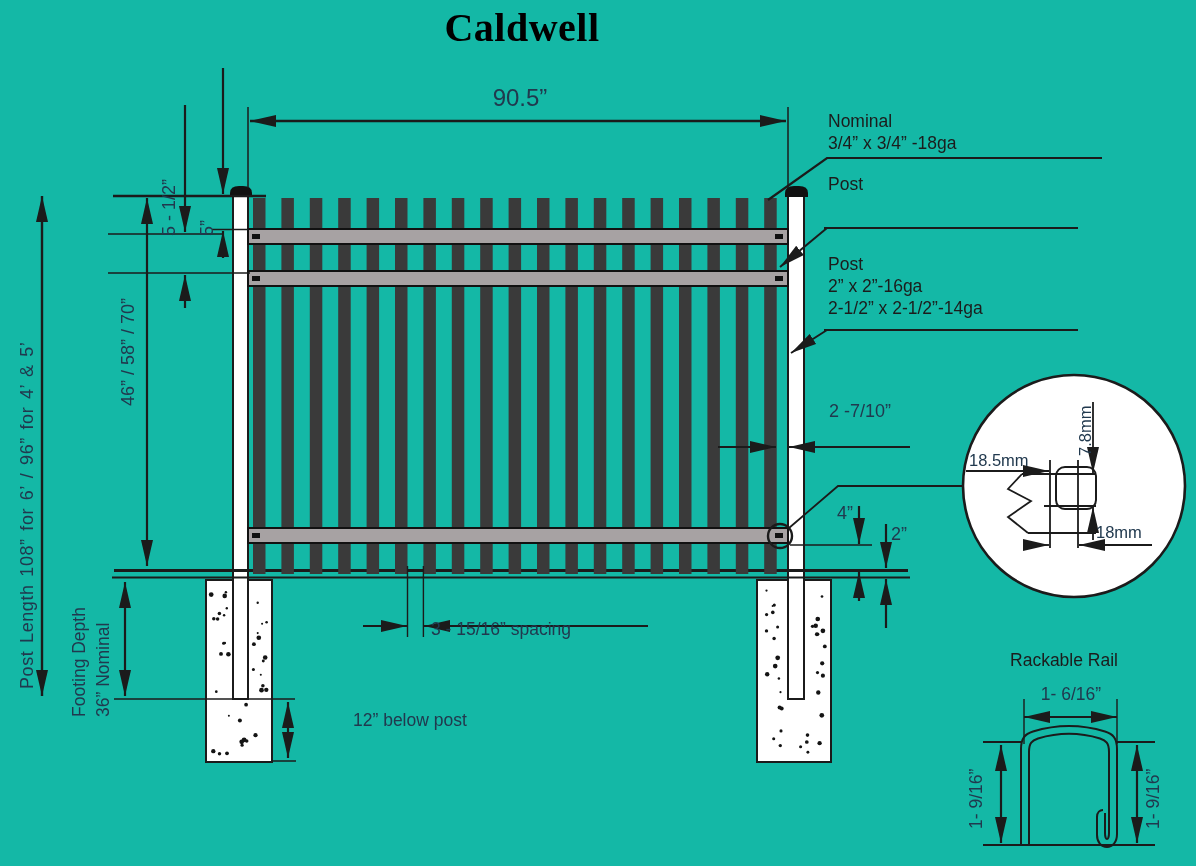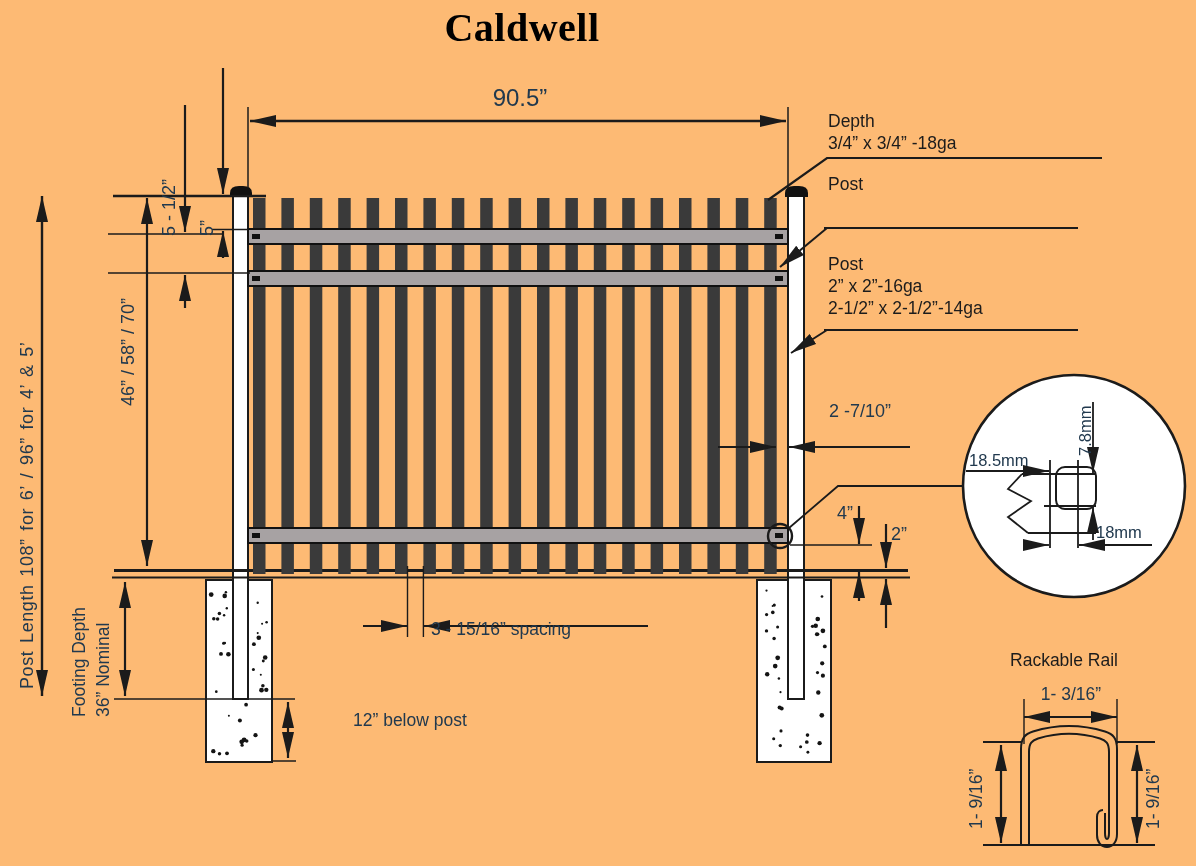--- a/index.html
+++ b/index.html
@@ -1,16 +1,16 @@
 <!DOCTYPE html>
 <html><head>
 <meta charset="utf-8">
 <style>
   html,body { margin:0; padding:0; background:#ffffff; }
-  .stage { position:relative; width:1196px; height:866px; background:#fdba74; overflow:hidden;
+  .stage { position:relative; width:1196px; height:866px; background:#14b8a6; overflow:hidden;
            font-family:"Liberation Sans", sans-serif; }
   svg { position:absolute; left:0; top:0; }
   .txt { position:absolute; white-space:nowrap; color:#1c1c1c; font-size:17.5px; }
   .dim { color:#21394e; }
   .rot { transform:rotate(-90deg); transform-origin:0 0; }
   .title { font-family:"Liberation Serif", serif; font-weight:700; font-size:40px; color:#000;
            text-align:center; width:240px; letter-spacing:0.5px; }
   .big { font-size:24px; }
   .d18 { font-size:18px; }
   .mm { font-size:16.5px; }
@@ -248,29 +248,29 @@
 <div class="txt dim d18 rot" style="left:118px; top:406px;">46” / 58” / 70”</div>
 <div class="txt dim pl rot" style="left:17px; top:689px;">Post Length 108” for 6’ / 96” for 4’ &amp; 5’</div>
 <div class="txt dim rot" style="left:69px; top:717px;">Footing Depth</div>
 <div class="txt dim rot" style="left:93px; top:717px;">36” Nominal</div>
 <div class="txt dim" style="left:309px; top:710px;margin-left:44px;">12” below post</div>
 <div class="txt dim" style="left:397px; top:619px;margin-left:34px;">3 - 15/16” spacing</div>
 <div class="txt dim d18" style="left:829px; top:401px;">2 -7/10”</div>
 <div class="txt dim d18" style="left:820px; top:503px; width:33px; text-align:right;">4”</div>
 <div class="txt dim d18" style="left:891px; top:524px;">2”</div>
 
-<div class="txt spec" style="left:828px; top:110px;">Depth</div>
+<div class="txt spec" style="left:828px; top:110px;">Nominal</div>
 <div class="txt spec" style="left:828px; top:132px;">3/4” x 3/4” -18ga</div>
 <div class="txt spec" style="left:828px; top:173px;">Post</div>
 <div class="txt spec" style="left:828px; top:253px;">Post</div>
 <div class="txt spec" style="left:828px; top:275px;">2” x 2”-16ga</div>
 <div class="txt spec" style="left:828px; top:297px;">2-1/2” x 2-1/2”-14ga</div>
 
 <div class="txt dim mm" style="left:969px; top:451px;">18.5mm</div>
 <div class="txt dim mm rot" style="left:1076px; top:456px;">7.8mm</div>
 <div class="txt dim mm" style="left:1096px; top:523px;">18mm</div>
 
 <div class="txt ctr" style="left:999px; top:650px; width:130px;">Rackable Rail</div>
-<div class="txt dim ctr" style="left:1021px; top:684px; width:100px;">1- 3/16”</div>
+<div class="txt dim ctr" style="left:1021px; top:684px; width:100px;">1- 6/16”</div>
 <div class="txt dim rot" style="left:966px; top:829px;">1- 9/16”</div>
 <div class="txt dim rot" style="left:1143px; top:829px;">1- 9/16”</div>
 
 </div>
 
 </body></html>

